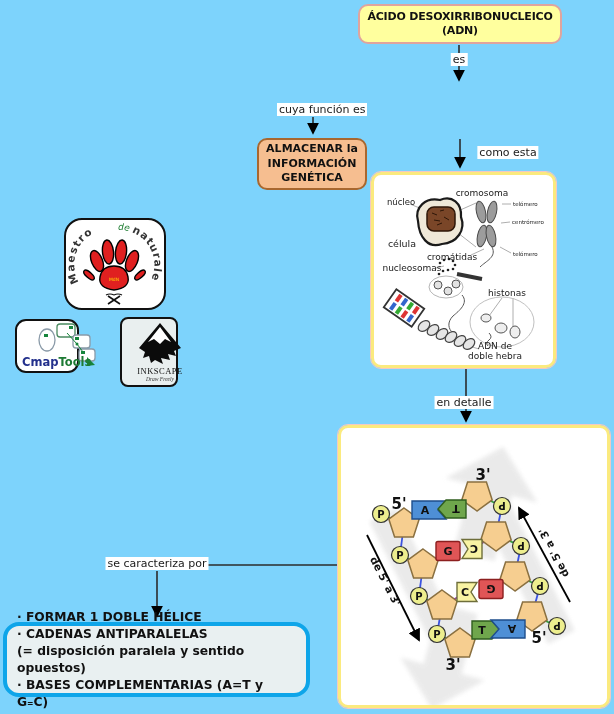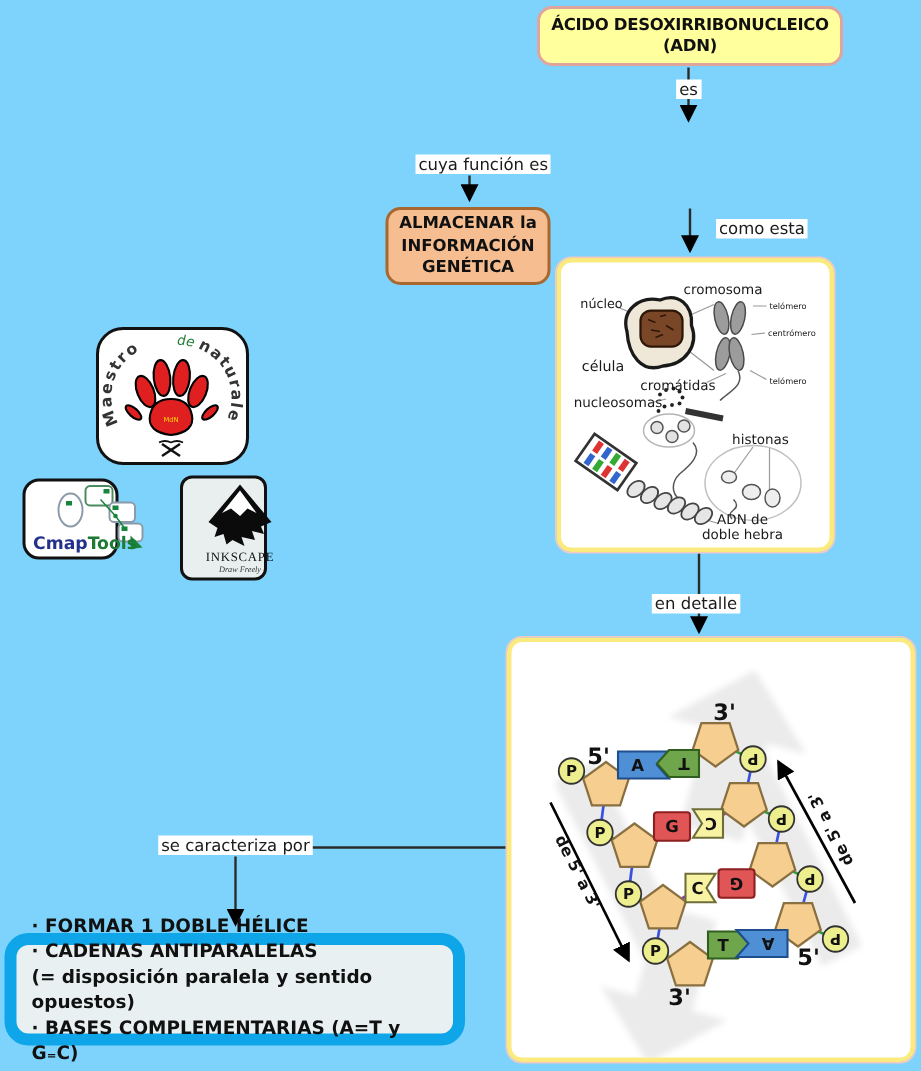--- a/index.html
+++ b/index.html
@@ -6,21 +6,21 @@
   .stage{position:relative;width:614px;height:714px;background:#7dd3fc;overflow:hidden;
          font-family:"DejaVu Sans","Liberation Sans",sans-serif;}
   svg{display:block;}
   .connectors{position:absolute;left:0;top:0;z-index:1;}
   .node{position:absolute;box-sizing:border-box;z-index:2;display:flex;flex-direction:column;
         justify-content:center;text-align:center;font-weight:bold;color:#111;}
   .node-yellow{background:#FFFF9E;border:2px solid #DFA49E;border-radius:10px;
         font-size:11px;line-height:14px;letter-spacing:-0.2px;}
   .node-orange{background:#F6BE90;border:2px solid #A8672F;border-radius:10px;
         font-size:11px;line-height:14.5px;}
-  .node-char{background:#E9F0F1;border:8px solid #0ea5e9;border-radius:16px;
+  .node-char{background:#E9F0F1;border:4px solid #0ea5e9;border-radius:16px;
         font-size:12.3px;line-height:17px;text-align:left;padding:3px 10px;justify-content:center;}
   .figure-box{position:absolute;box-sizing:border-box;background:#fff;z-index:2;
         border:3px solid #FBEA7E;border-radius:10px;outline:1px solid #F2C9C4;}
   .linklabel{position:absolute;z-index:3;font-size:11px;color:#1a1a1a;background:#fff;
         padding:0 2px;white-space:nowrap;}
   .center{transform:translateX(-50%);}
   .logo-box{position:absolute;box-sizing:border-box;z-index:2;background:#fff;}
   .cellfig text{fill:#1a1a1a;}
   .dnafig text{fill:#111;}
 </style>

